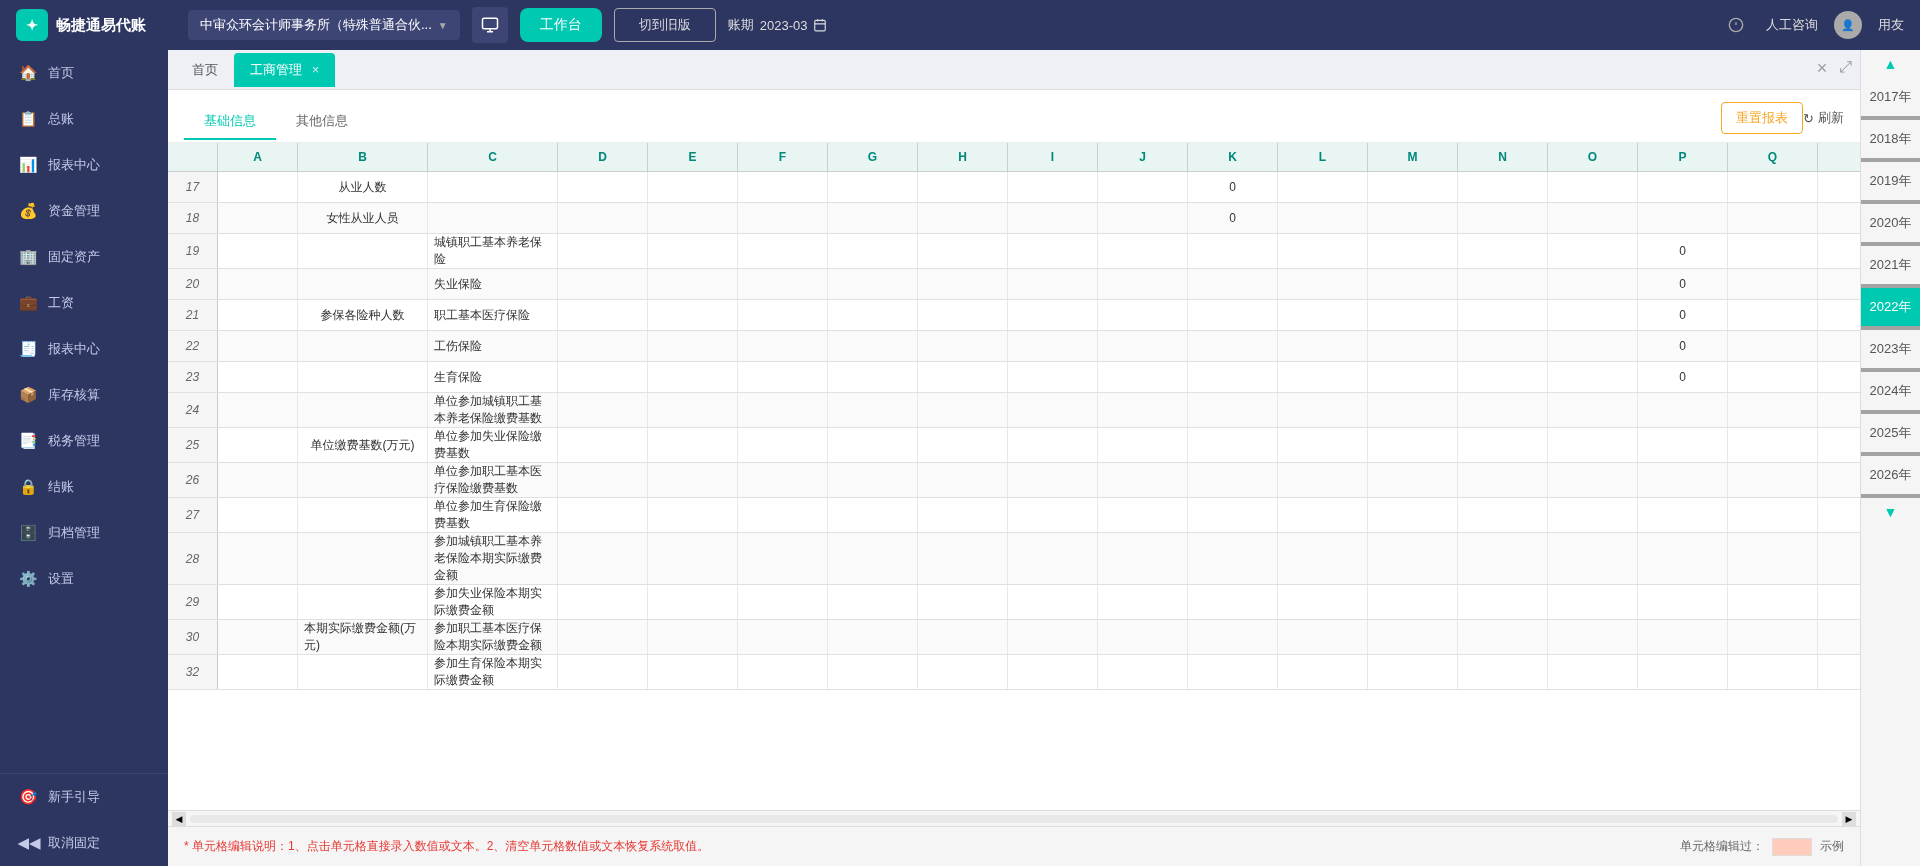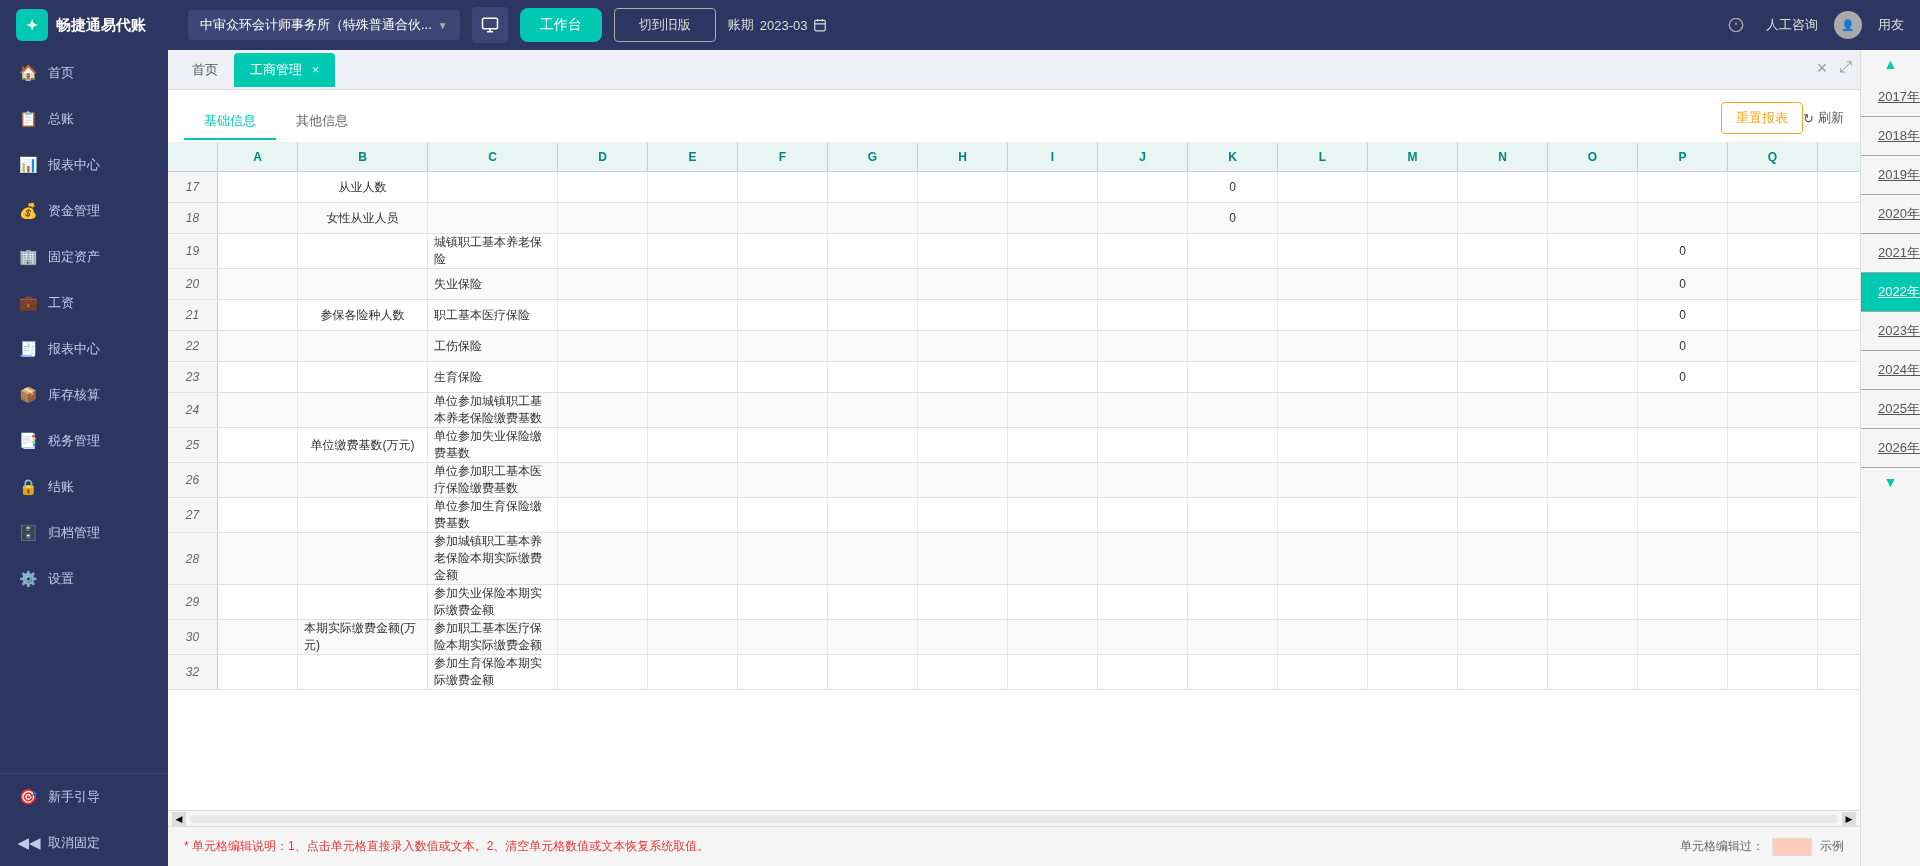--- a/index.html
+++ b/index.html
@@ -96,21 +96,21 @@
     .footer { height: 40px; background: #f5f5f5; border-top: 1px solid #ddd; display: flex; align-items: center; padding: 0 16px; gap: 8px; font-size: 12px; }
     .footer-note { color: #e53935; }
     .footer-right { margin-left: auto; color: #666; display: flex; align-items: center; gap: 8px; }
     .sample-box { width: 40px; height: 18px; background: #ffccbc; border: 1px solid #ddd; }
 
     
     .year-sidebar { position: absolute; right: 0; top: 50px; width: 60px; background: #f5f5f5; border-left: 1px solid #ddd; height: 816px; display: flex; flex-direction: column; align-items: center; overflow: hidden; }
     .year-nav { width: 100%; display: flex; flex-direction: column; align-items: center; }
     .year-arrow { color: #aaa; cursor: pointer; padding: 6px; font-size: 14px; }
     .year-arrow.teal { color: #00c9b1; }
-    .year-item { width: 100%; text-align: right; padding: 10px 0; font-size: 13px; color: #555; cursor: pointer; border-bottom: 1px solid #a3a3a3; text-decoration: underline; }
+    .year-item { width: 100%; text-align: center; padding: 10px 0; font-size: 13px; color: #555; cursor: pointer; border-bottom: 4px solid #a3a3a3; }
     .year-item.active { background: #00c9b1; color: white; }
     .win-btn { cursor: pointer; font-size: 16px; }
 
     
     .h-scroll-area { height: 16px; background: #f5f5f5; border-top: 1px solid #ddd; display: flex; align-items: center; padding: 0 4px; }
     .h-scroll-btn { width: 14px; height: 14px; background: #ddd; display: flex; align-items: center; justify-content: center; font-size: 9px; cursor: pointer; }
     .h-scroll-track { flex: 1; height: 8px; background: #e8e8e8; margin: 0 4px; border-radius: 4px; }
   </style>
 </head>
 <body>

